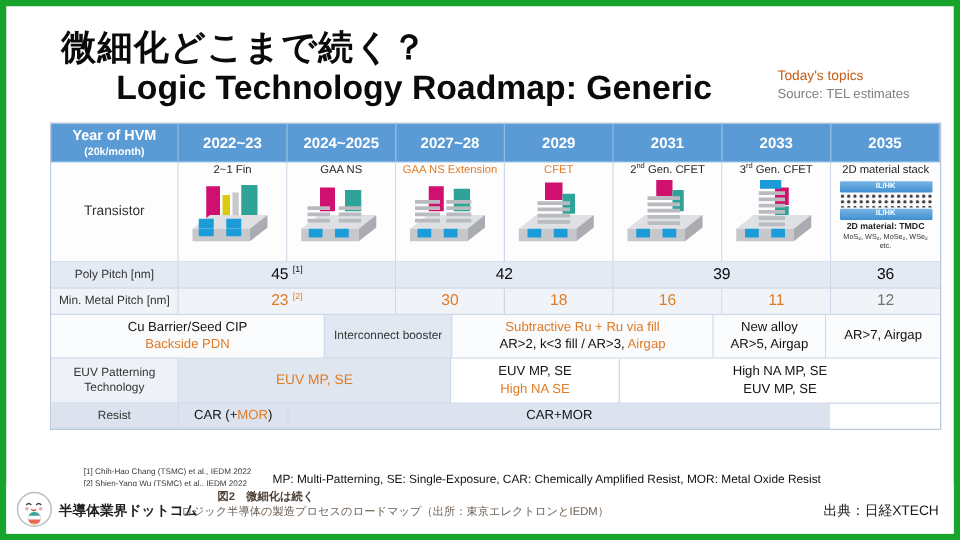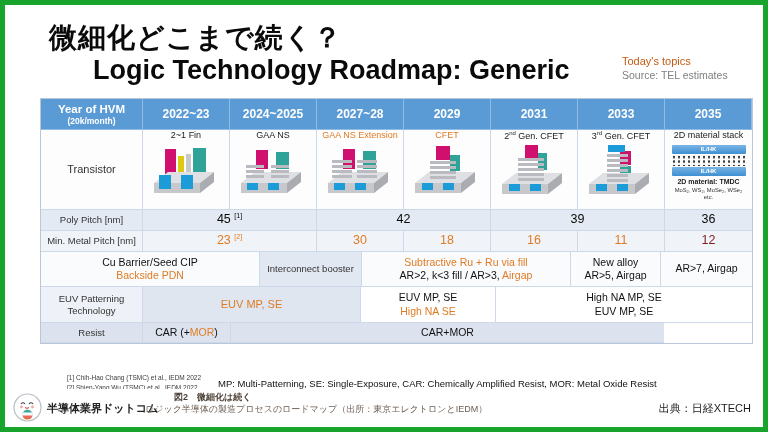--- a/index.html
+++ b/index.html
@@ -39,21 +39,21 @@
 
   .prow .cell{height:21px;background:#e4eaf3;}
   .prow .lab{font-size:9.5px;color:#333;}
   .pv{font-size:12.5px;color:#0a0a0a;}
   .pv sup{font-size:7px;}
 
   .mrow .cell{height:21px;background:#f0f4f9;}
   .mrow .lab{font-size:9.5px;color:#333;}
   .mv{font-size:12.5px;color:#e07b25;}
   .mv sup{font-size:7px;}
-  .mv.black{color:#7f1d1d;}
+  .mv.black{color:#737373;}
 
   .irow .cell{height:35px;background:#fafbfd;font-size:10.5px;}
   .irow .lab{background:#e2e8f2;font-size:9.5px;color:#333;}
   .orange{color:#e07b25;}
 
   .erow .cell{height:36px;background:#fff;font-size:10.5px;}
   .erow .lab{background:#eef1f7;font-size:9.5px;color:#333;}
   .erow .c1{background:#dfe6f0;font-size:11px;}
 
   .rrow .cell{height:20px;background:#dce3ee;font-size:10.5px;}

